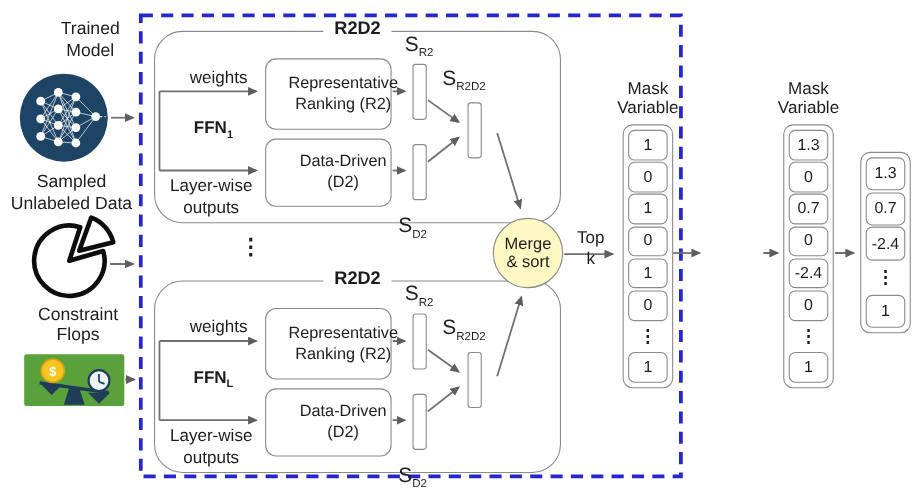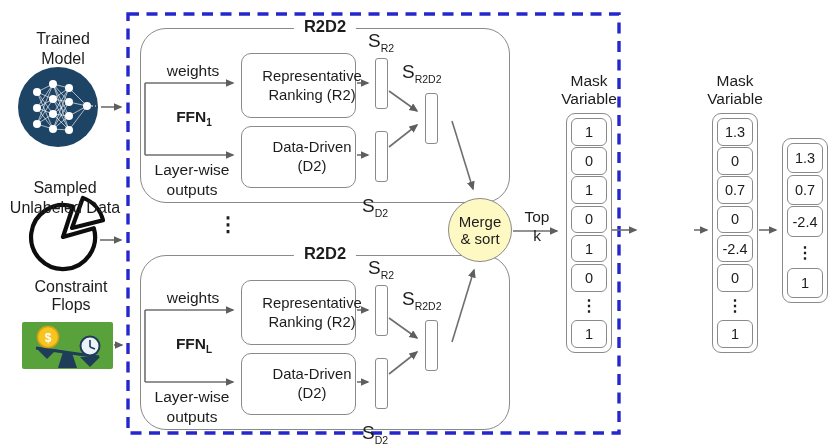--- a/index.html
+++ b/index.html
@@ -7,31 +7,31 @@
     position:relative; width:836px; height:447px; background:#fff;
     font-family:"Liberation Sans", sans-serif; color:#1c1c1c; overflow:hidden;
   }
   #gfx{position:absolute; left:0; top:0;}
   .arr{stroke:#6f6f6f; stroke-width:1.6; fill:none; marker-end:url(#arrowhead);}
   .ln{stroke:#6f6f6f; stroke-width:1.6; fill:none;}
   .nn-edge{stroke:#ffffff; stroke-width:0.7; opacity:0.9; fill:none;}
   .coin-text{font-family:"Liberation Sans",sans-serif; font-size:12px; font-weight:700; fill:#ffffff; text-anchor:middle;}
 
   .side-label{position:absolute; text-align:center; font-size:16px; line-height:20px;}
-  #trained-label{left:15px; top:17px; width:96px;margin-top:12px;}
-  #sampled-label{left:0px;  top:156px; width:130px;margin-top:22px;}
+  #trained-label{left:34px; top:17px; width:96px;}
+  #sampled-label{left:0px;  top:156px; width:130px;}
   #flops-label{left:6px;  top:278px; width:130px; line-height:18px;}
 
   .r2d2-group{position:absolute; left:140px; width:370px; height:175px;
     border:1.6px solid #8a8a8a; border-radius:26px; box-sizing:border-box;}
   #r2d2-top{top:28px;} #r2d2-bottom{top:255px;}
   .r2d2-title{position:absolute; top:-12px; left:50%; transform:translateX(-50%);
     background:#fff; padding:0 10px; font-weight:700; font-size:16.5px; white-space:nowrap;}
   .lbl{position:absolute; text-align:center; font-size:15.5px;}
-  .lbl-weights{left:20px; top:33px; width:64px;}
+  .lbl-weights{left:20px; top:33px; width:64px;text-align:right;}
   .lbl-ffn{left:25px; top:79px; width:56px; font-weight:700;}
   .ffn-sub{font-size:10px; vertical-align:-4px; font-weight:700;}
   .lbl-layerwise{left:5px; top:131px; width:92px; line-height:20px;}
   .inner-box{position:absolute; left:100px; width:115px; border:1.5px solid #8a8a8a;
     border-radius:10px; box-sizing:border-box; display:flex; flex-direction:column;
     align-items:center; justify-content:center; font-size:14.8px; line-height:19px; background:#fff; white-space:nowrap;padding-left:27px;}
   .box-rr{top:24px; height:65px;}
   .box-dd{top:97px; height:62px;}
   .sbar{position:absolute; width:13px; height:51px; border:1.5px solid #8a8a8a;
     border-radius:3px; box-sizing:border-box; background:#fff;}

